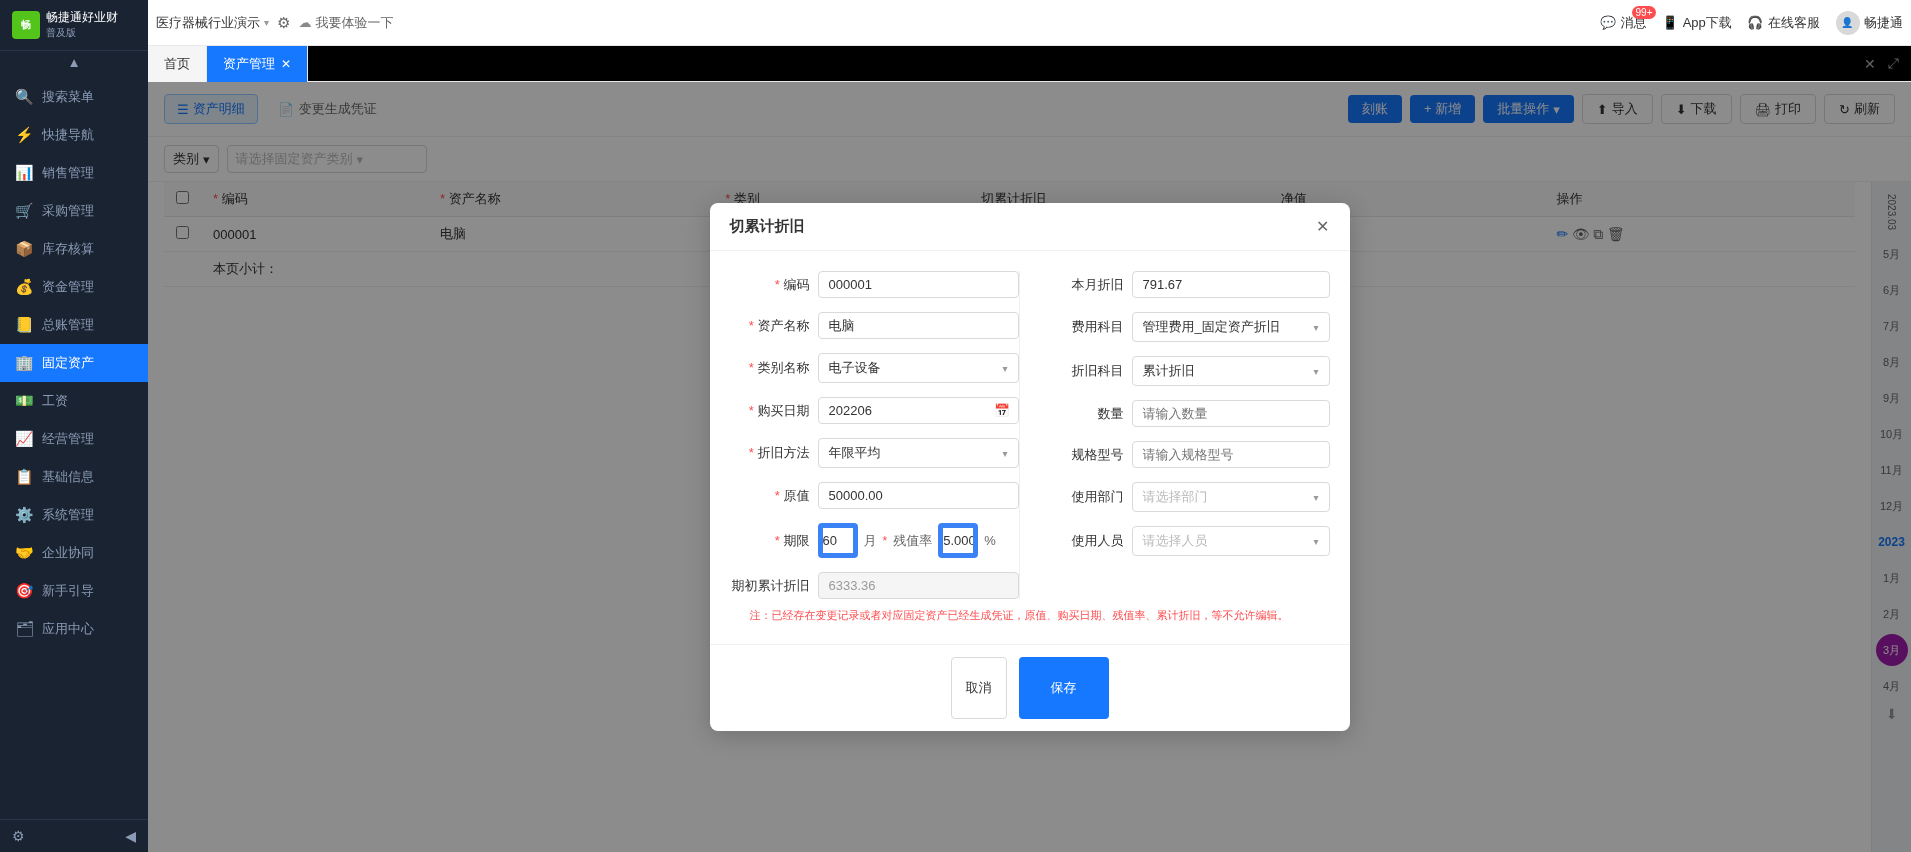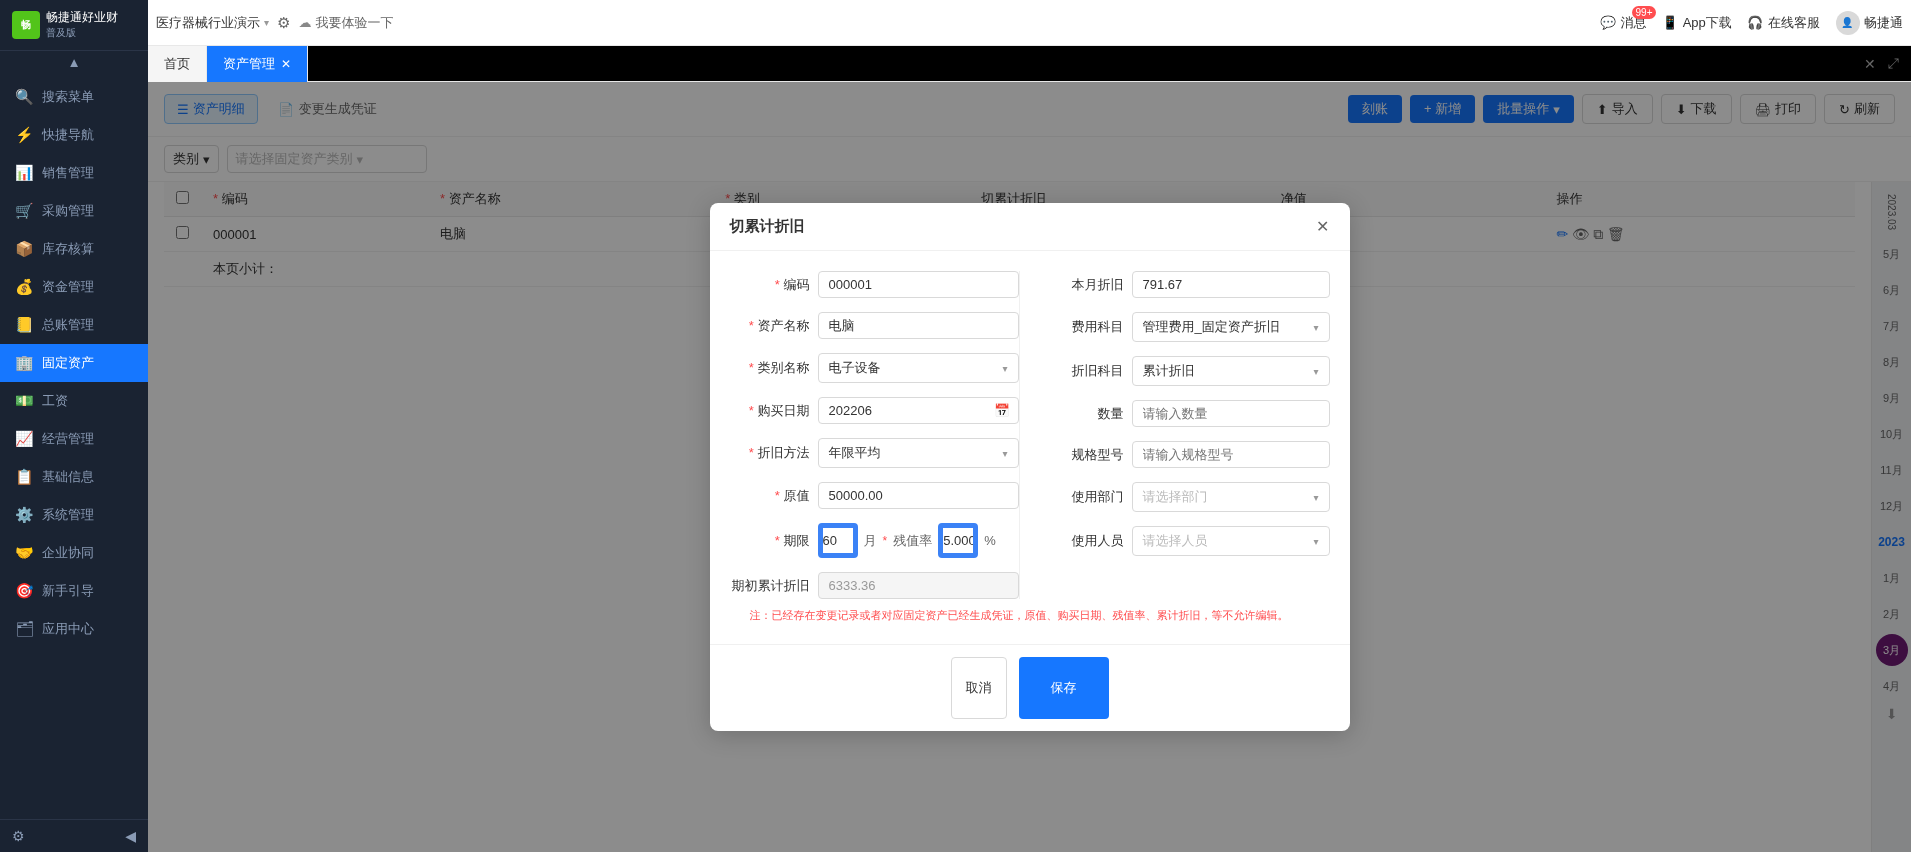--- a/index.html
+++ b/index.html
@@ -70,21 +70,21 @@
     
     .table-wrap { padding: 0 16px; }
     .data-table { width: 100%; border-collapse: collapse; font-size: 13px; }
     .data-table th { background: #fafafa; padding: 8px 12px; text-align: left; border-bottom: 1px solid #e8e8e8; color: #333; font-weight: 500; white-space: nowrap; }
     .data-table td { padding: 8px 12px; border-bottom: 1px solid #f0f0f0; color: #333; white-space: nowrap; }
     .checkbox-cell { width: 32px; }
 
     
     .right-panel { width: 40px; background: #f0f2f5; border-left: 1px solid #e8e8e8; display: flex; flex-direction: column; align-items: center; padding: 8px 0; gap: 4px; }
     .cal-item { width: 32px; height: 32px; display: flex; align-items: center; justify-content: center; font-size: 11px; color: #666; cursor: pointer; border-radius: 4px; }
-    .cal-item.today { background: #701a75; color: white; border-radius: 50%; }
+    .cal-item.today { background: #a21caf; color: white; border-radius: 50%; }
 
     
     .modal-overlay { position: absolute; top: 0; left: 0; right: 0; bottom: 0; background: rgba(0,0,0,0.45); z-index: 100; display: flex; align-items: center; justify-content: center; }
     .modal { background: white; border-radius: 8px; width: 640px; max-height: 90vh; overflow: hidden; box-shadow: 0 4px 24px rgba(0,0,0,0.2); }
     .modal-header { display: flex; align-items: center; justify-content: space-between; padding: 14px 20px; border-bottom: 1px solid #f0f0f0; }
     .modal-title { font-size: 15px; font-weight: 600; color: #333; }
     .modal-close { background: none; border: none; cursor: pointer; color: #666; font-size: 16px; }
     .modal-body { padding: 20px; }
     .modal-footer { padding: 12px 20px; border-top: 1px solid #f0f0f0; display: flex; justify-content: center; gap: 12px; }
 

